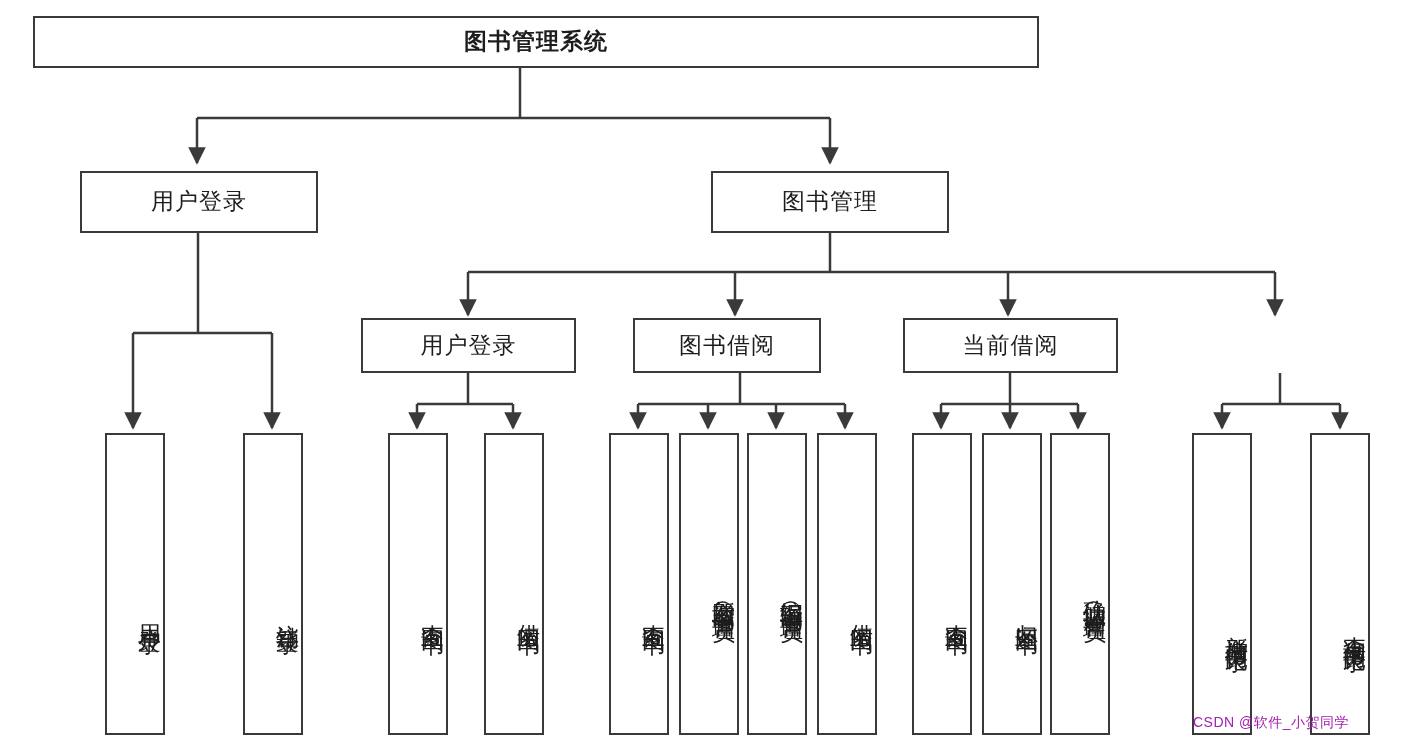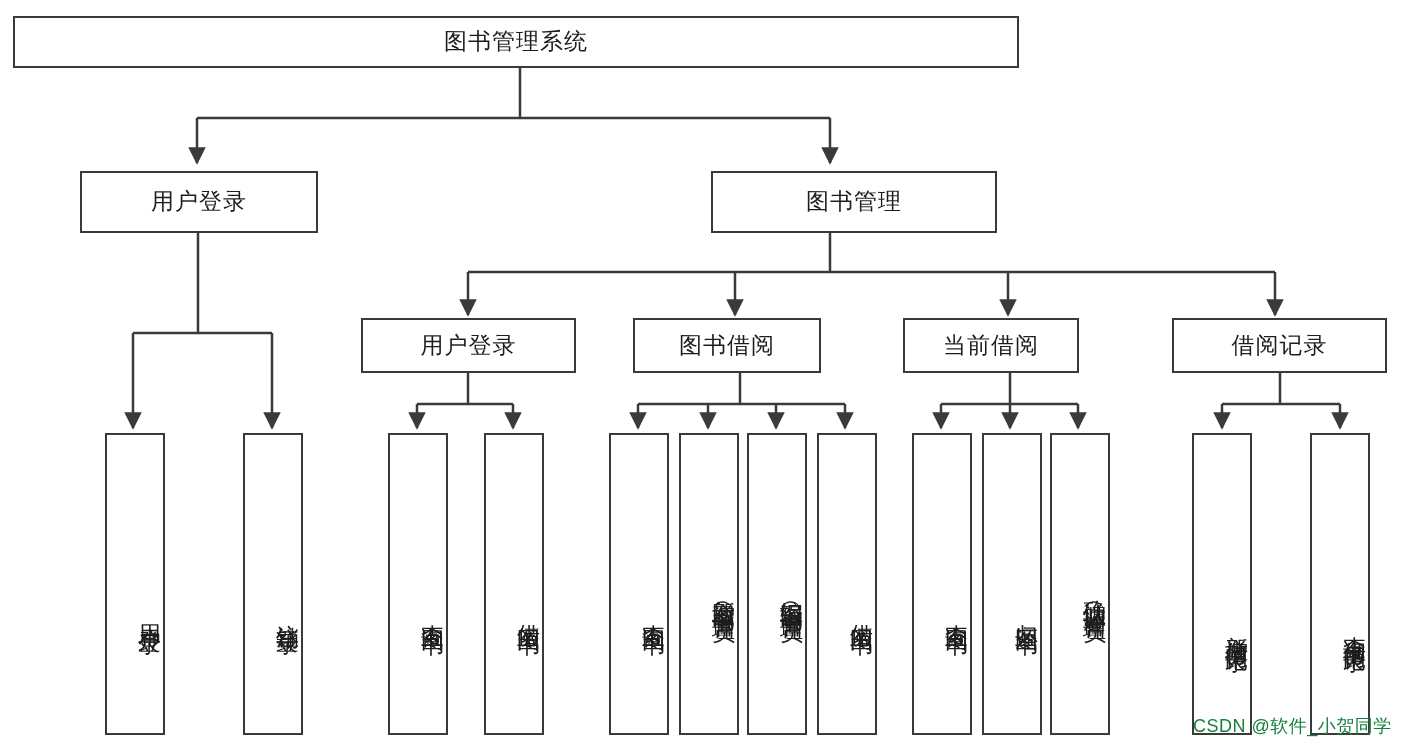--- a/index.html
+++ b/index.html
@@ -54,22 +54,22 @@
     padding-top: 56px;
   }
   .node.vert.pad-top-xl {
     padding-top: 86px;
   }
   .node.vert.pad-top-sm {
     padding-top: 22px;
   }
   .watermark {
     position: absolute;
-    color: #15803d;
-    font-size: 18px;
+    color: #a21caf;
+    font-size: 14px;
     letter-spacing: 0.5px;
     white-space: nowrap;
     user-select: none;
   }
 </style>
 </head>
 <body>
 
 <div id="canvas">
 
@@ -116,29 +116,28 @@
       <path d="M 1010 404 L 1010 428" marker-end="url(#arrow)"></path>
       <path d="M 1078 404 L 1078 428" marker-end="url(#arrow)"></path>
 
       <path d="M 1280 373 L 1280 404"></path>
       <path d="M 1222 404 L 1340 404"></path>
       <path d="M 1222 404 L 1222 428" marker-end="url(#arrow)"></path>
       <path d="M 1340 404 L 1340 428" marker-end="url(#arrow)"></path>
     </g>
   </svg>
 
-  <div class="node horiz" style="left:13px; top:16px; width:1006px; height:52px;">图书管理系统</div>
+  <div class="node horiz" style="left:33px; top:16px; width:1006px; height:52px;font-weight:bold;">图书管理系统</div>
 
   <div class="node horiz" style="left:80px; top:171px; width:238px; height:62px;">用户登录</div>
-  <div class="node horiz" style="left:711px; top:171px; width:286px; height:62px;">图书管理</div>
+  <div class="node horiz" style="left:711px; top:171px; width:238px; height:62px;">图书管理</div>
 
   <div class="node horiz" style="left:361px; top:318px; width:215px; height:55px;">用户登录</div>
   <div class="node horiz" style="left:633px; top:318px; width:188px; height:55px;">图书借阅</div>
-  <div class="node horiz" style="left:903px; top:318px; width:176px; height:55px;">当前借阅</div>
-  <div class="node horiz" style="left:1172px; top:318px; width:215px; height:55px;">借阅记录</div>
+  <div class="node horiz" style="left:903px; top:318px; width:215px; height:55px;">当前借阅</div>
 
   <div class="node vert pad-top-lg" style="left:105px; top:433px; width:60px; height:302px;">用户登录</div>
   <div class="node vert pad-top-lg" style="left:243px; top:433px; width:60px; height:302px;">注销登录</div>
 
   <div class="node vert pad-top-lg" style="left:388px; top:433px; width:60px; height:302px;">查询图书</div>
   <div class="node vert pad-top-lg" style="left:484px; top:433px; width:60px; height:302px;">借阅图书</div>
 
   <div class="node vert pad-top-lg" style="left:609px; top:433px; width:60px; height:302px;">查询图书</div>
   <div class="node vert pad-top-sm" style="left:679px; top:433px; width:60px; height:302px;">新增图书（管理员）</div>
   <div class="node vert pad-top-sm" style="left:747px; top:433px; width:60px; height:302px;">编辑图书（管理员）</div>

